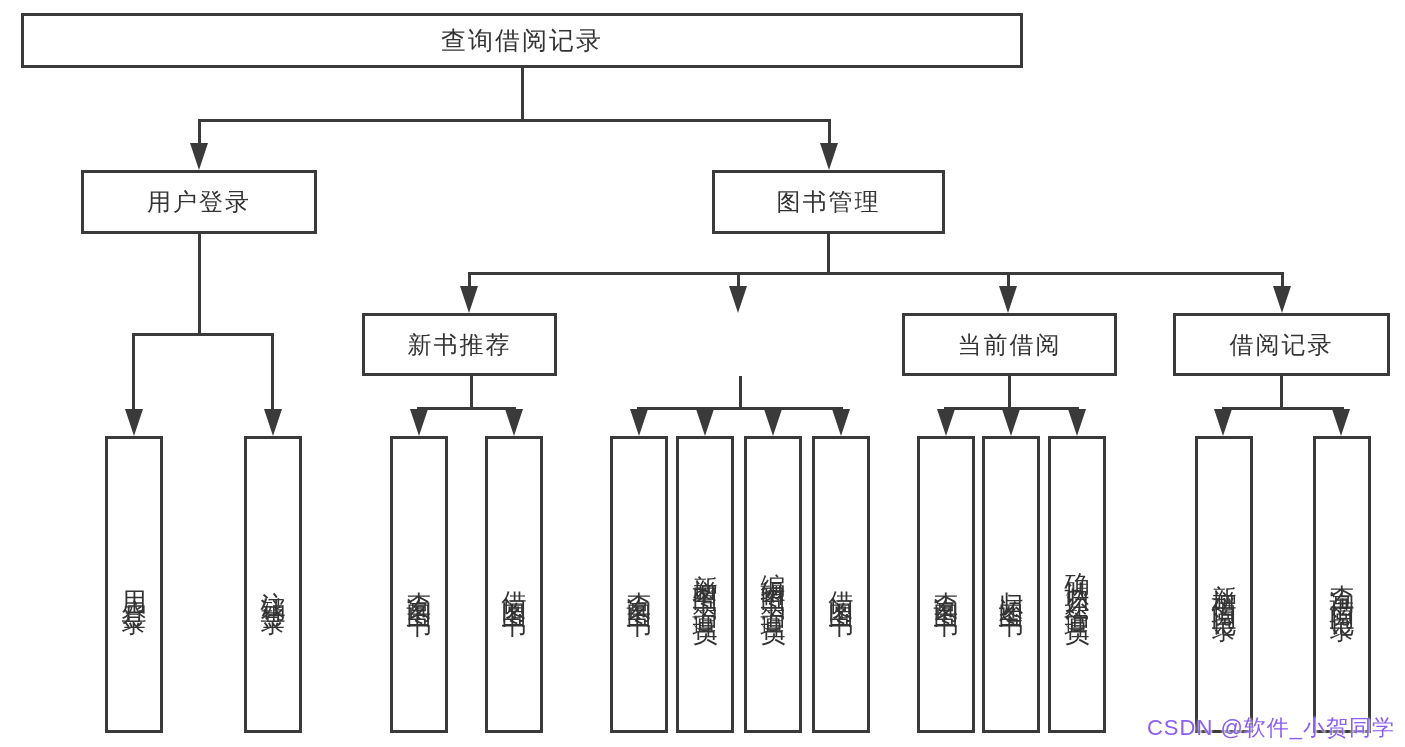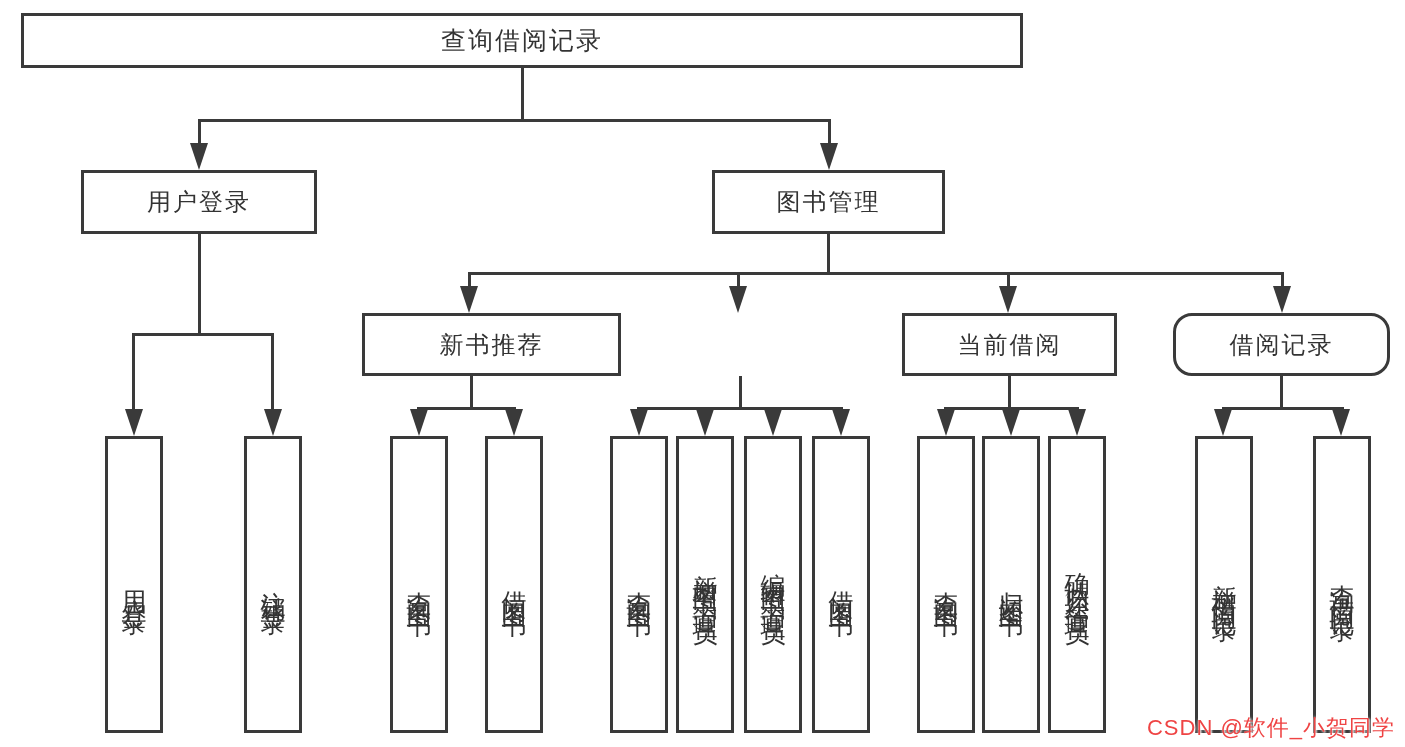--- a/index.html
+++ b/index.html
@@ -22,21 +22,21 @@
   }
   .vline { position:absolute; width:3px; background:#3a3a3a; }
   .hline { position:absolute; height:3px; background:#3a3a3a; }
   .arrow {
     position:absolute; width:0; height:0;
     border-left:9px solid transparent; border-right:9px solid transparent;
     border-top:27px solid #3a3a3a;
   }
   .watermark {
     position:absolute; right:10px; bottom:4px;
-    font-size:22px; color:#ef4444; letter-spacing:1px;
+    font-size:22px; color:#8b5cf6; letter-spacing:1px;
     text-shadow:0 0 3px #ffffff, 1px 1px 2px #ffffff;
   }
 </style>
 </head>
 <body>
 
 <div class="canvas">
 
   <div class="node root" style="left:21px; top:13px; width:1002px; height:55px;">查询借阅记录</div>
 
@@ -61,23 +61,23 @@
   <div class="hline" style="left:468px; top:272px; width:816px;"></div>
   <div class="vline" style="left:468px; top:272px; height:17px;"></div>
   <div class="vline" style="left:737px; top:272px; height:17px;"></div>
   <div class="vline" style="left:1007px; top:272px; height:17px;"></div>
   <div class="vline" style="left:1281px; top:272px; height:17px;"></div>
   <div class="arrow" style="left:460px; top:286px;"></div>
   <div class="arrow" style="left:729px; top:286px;"></div>
   <div class="arrow" style="left:999px; top:286px;"></div>
   <div class="arrow" style="left:1273px; top:286px;"></div>
 
-  <div class="node" style="left:362px; top:313px; width:259px; height:63px;">新书推荐</div>
+  <div class="node" style="left:362px; top:313px; width:195px; height:63px;">新书推荐</div>
   <div class="node" style="left:902px; top:313px; width:215px; height:63px;">当前借阅</div>
-  <div class="node" style="left:1173px; top:313px; width:217px; height:63px;border-radius:19px;">借阅记录</div>
+  <div class="node" style="left:1173px; top:313px; width:217px; height:63px;">借阅记录</div>
 
   <div class="vline" style="left:470px; top:376px; height:34px;"></div>
   <div class="hline" style="left:417px; top:407px; width:99px;"></div>
   <div class="arrow" style="left:410px; top:409px;"></div>
   <div class="arrow" style="left:505px; top:409px;"></div>
 
   <div class="vline" style="left:739px; top:376px; height:34px;"></div>
   <div class="hline" style="left:637px; top:407px; width:206px;"></div>
   <div class="arrow" style="left:630px; top:409px;"></div>
   <div class="arrow" style="left:696px; top:409px;"></div>

